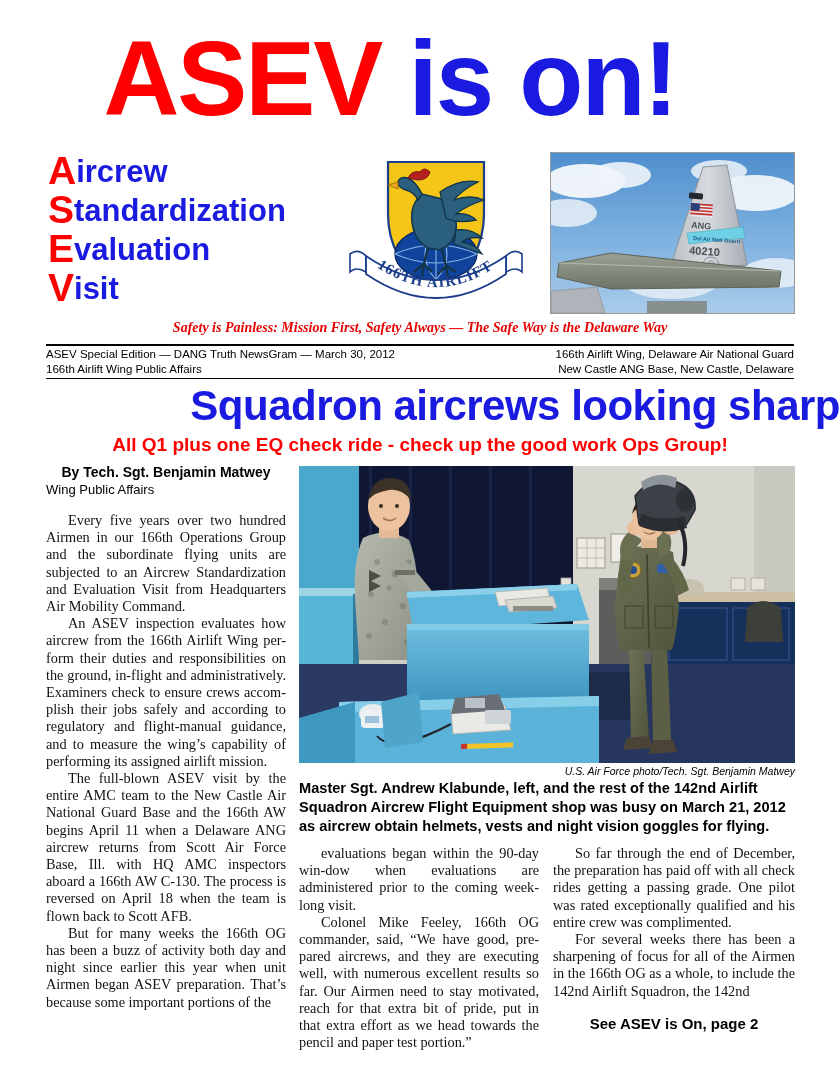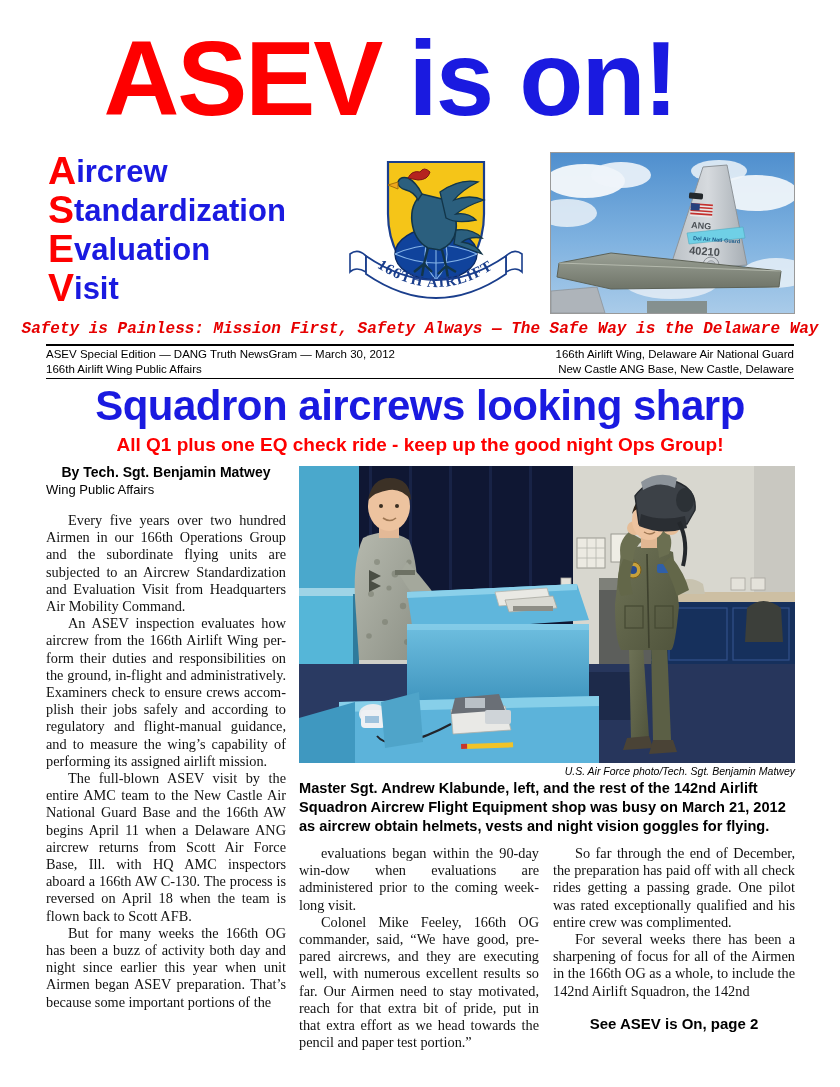--- a/index.html
+++ b/index.html
@@ -77,24 +77,24 @@
   }
 
   
   #safety-banner {
     position: absolute;
     left: 0;
     top: 320px;
     width: 840px;
     text-align: center;
     color: #e60000;
-    font-family: Liberation Mono, monospace;
+    font-family: Liberation Serif, serif;
     font-weight: bold;
     font-style: italic;
-    font-size: 16px;
+    font-size: 14px;
     white-space: nowrap;
   }
   #rule-top {
     position: absolute;
     left: 46px;
     top: 344px;
     width: 748px;
     height: 2px;
     background: #000;
   }
@@ -120,21 +120,21 @@
     height: 1px;
     background: #000;
   }
 
   
   #headline {
     position: absolute;
     left: 0;
     top: 382px;
     width: 840px;
-    text-align: center;
+    text-align: right;
     color: #1a1ae0;
     font-family: "Liberation Sans", sans-serif;
     font-weight: bold;
     font-size: 42px;
     line-height: 48px;
     letter-spacing: -0.5px;
     white-space: nowrap;
   }
   #subhead {
     position: absolute;
@@ -374,21 +374,21 @@
     <span>166th Airlift Wing, Delaware Air National Guard</span>
   </div>
   <div class="folio-line">
     <span>166th Airlift Wing Public Affairs</span>
     <span>New Castle ANG Base, New Castle, Delaware</span>
   </div>
 </div>
 <div id="rule-bottom"></div>
 
 <div id="headline">Squadron aircrews looking sharp</div>
-<div id="subhead">All Q1 plus one EQ check ride - keep up the good night Ops Group!</div>
+<div id="subhead">All Q1 plus one EQ check ride - check up the good work Ops Group!</div>
 
 <div id="byline">
   <div id="byline-author">By Tech. Sgt. Benjamin Matwey</div>
   <div id="byline-org">Wing Public Affairs</div>
 </div>
 
 <div class="body-col" id="col1">
   <p>Every five years over two hundred Airmen in our 166th Operations Group and the subordinate flying units are subjected to an Aircrew Standardization and Evaluation Visit from Headquarters Air Mobility Command.</p>
   <p>An ASEV inspection evaluates how aircrew from the 166th Airlift Wing per-form their duties and responsibilities on the ground, in-flight and administratively. Examiners check to ensure crews accom-plish their jobs safely and according to regulatory and flight-manual guidance, and to measure the wing’s capability of performing its assigned airlift mission.</p>
   <p>The full-blown ASEV visit by the entire AMC team to the New Castle Air National Guard Base and the 166th AW begins April 11 when a Delaware ANG aircrew returns from Scott Air Force Base, Ill. with HQ AMC inspectors aboard a 166th AW C-130. The process is reversed on April 18 when the team is flown back to Scott AFB.</p>

